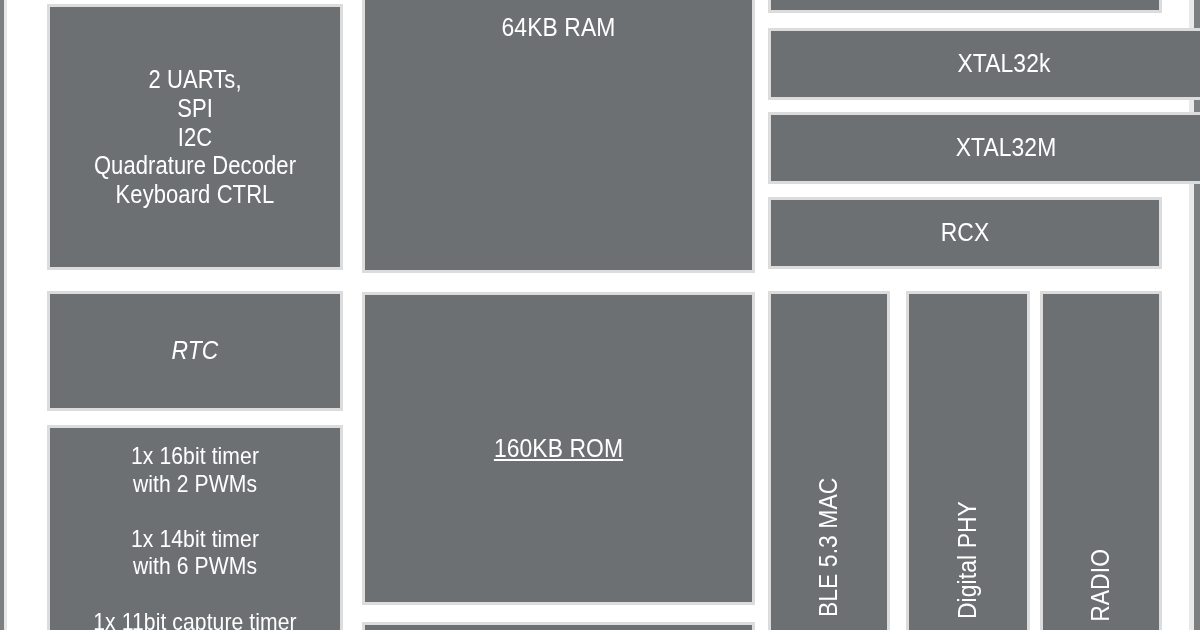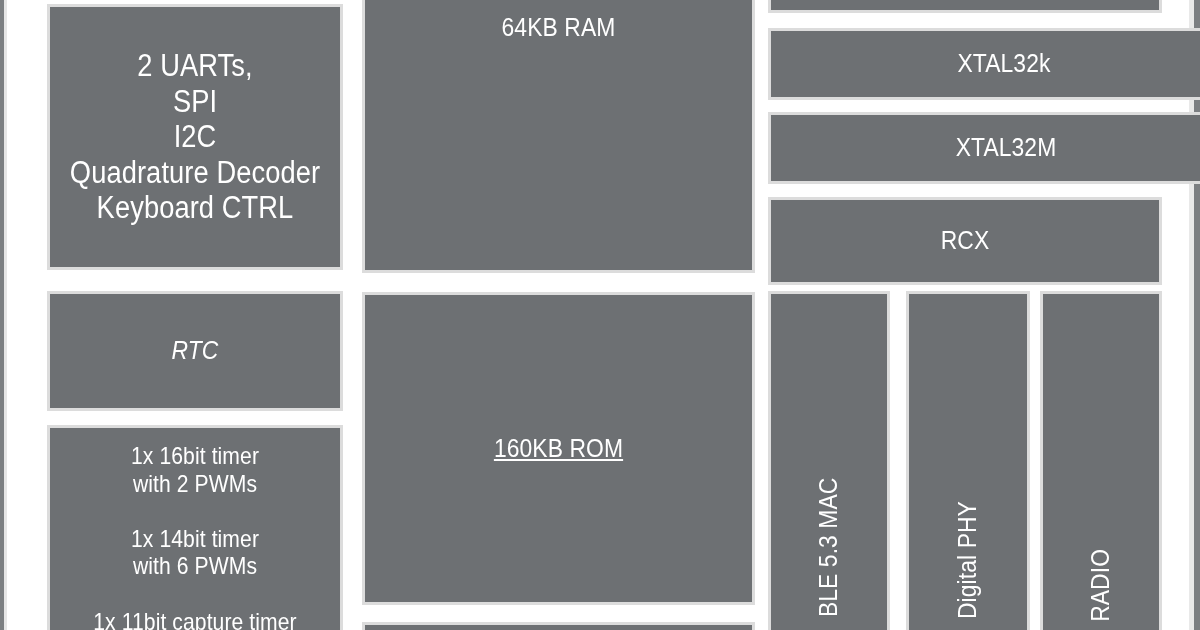--- a/index.html
+++ b/index.html
@@ -77,21 +77,21 @@
   }
   .blk.vert .label {
     writing-mode: vertical-rl;
     transform: rotate(180deg) scaleY(0.88);
     white-space: nowrap;
     width: auto;
   }
 
   
   .fs-26 { font-size: 26px; }
-  .fs-25 { font-size: 31px; }
+  .fs-25 { font-size: 25px; }
   .fs-24 { font-size: 24px; }
 </style>
 </head>
 <body>
 
 <div id="canvas">
 
   <div class="frame-rail left"></div>
   <div class="frame-inner-left"></div>
   <div class="frame-inner-right"></div>
@@ -136,21 +136,21 @@
   </div>
 
   <div class="blk fs-26" style="left:768px; top:28px; width:472px; height:72px;">
     <span class="label">XTAL32k</span>
   </div>
 
   <div class="blk fs-26" style="left:768px; top:112px; width:444px; height:72px;padding-left:32px;">
     <span class="label">XTAL32M</span>
   </div>
 
-  <div class="blk fs-26" style="left:768px; top:197px; width:394px; height:88px;">
+  <div class="blk fs-26" style="left:768px; top:197px; width:394px; height:72px;">
     <span class="label">RCX</span>
   </div>
 
   <div class="blk vert fs-26" style="left:768px; top:291px; width:122px; height:349px;">
     <span class="label">BLE 5.3 MAC</span>
   </div>
 
   <div class="blk vert fs-26" style="left:906px; top:291px; width:124px; height:349px;">
     <span class="label">Digital PHY</span>
   </div>

